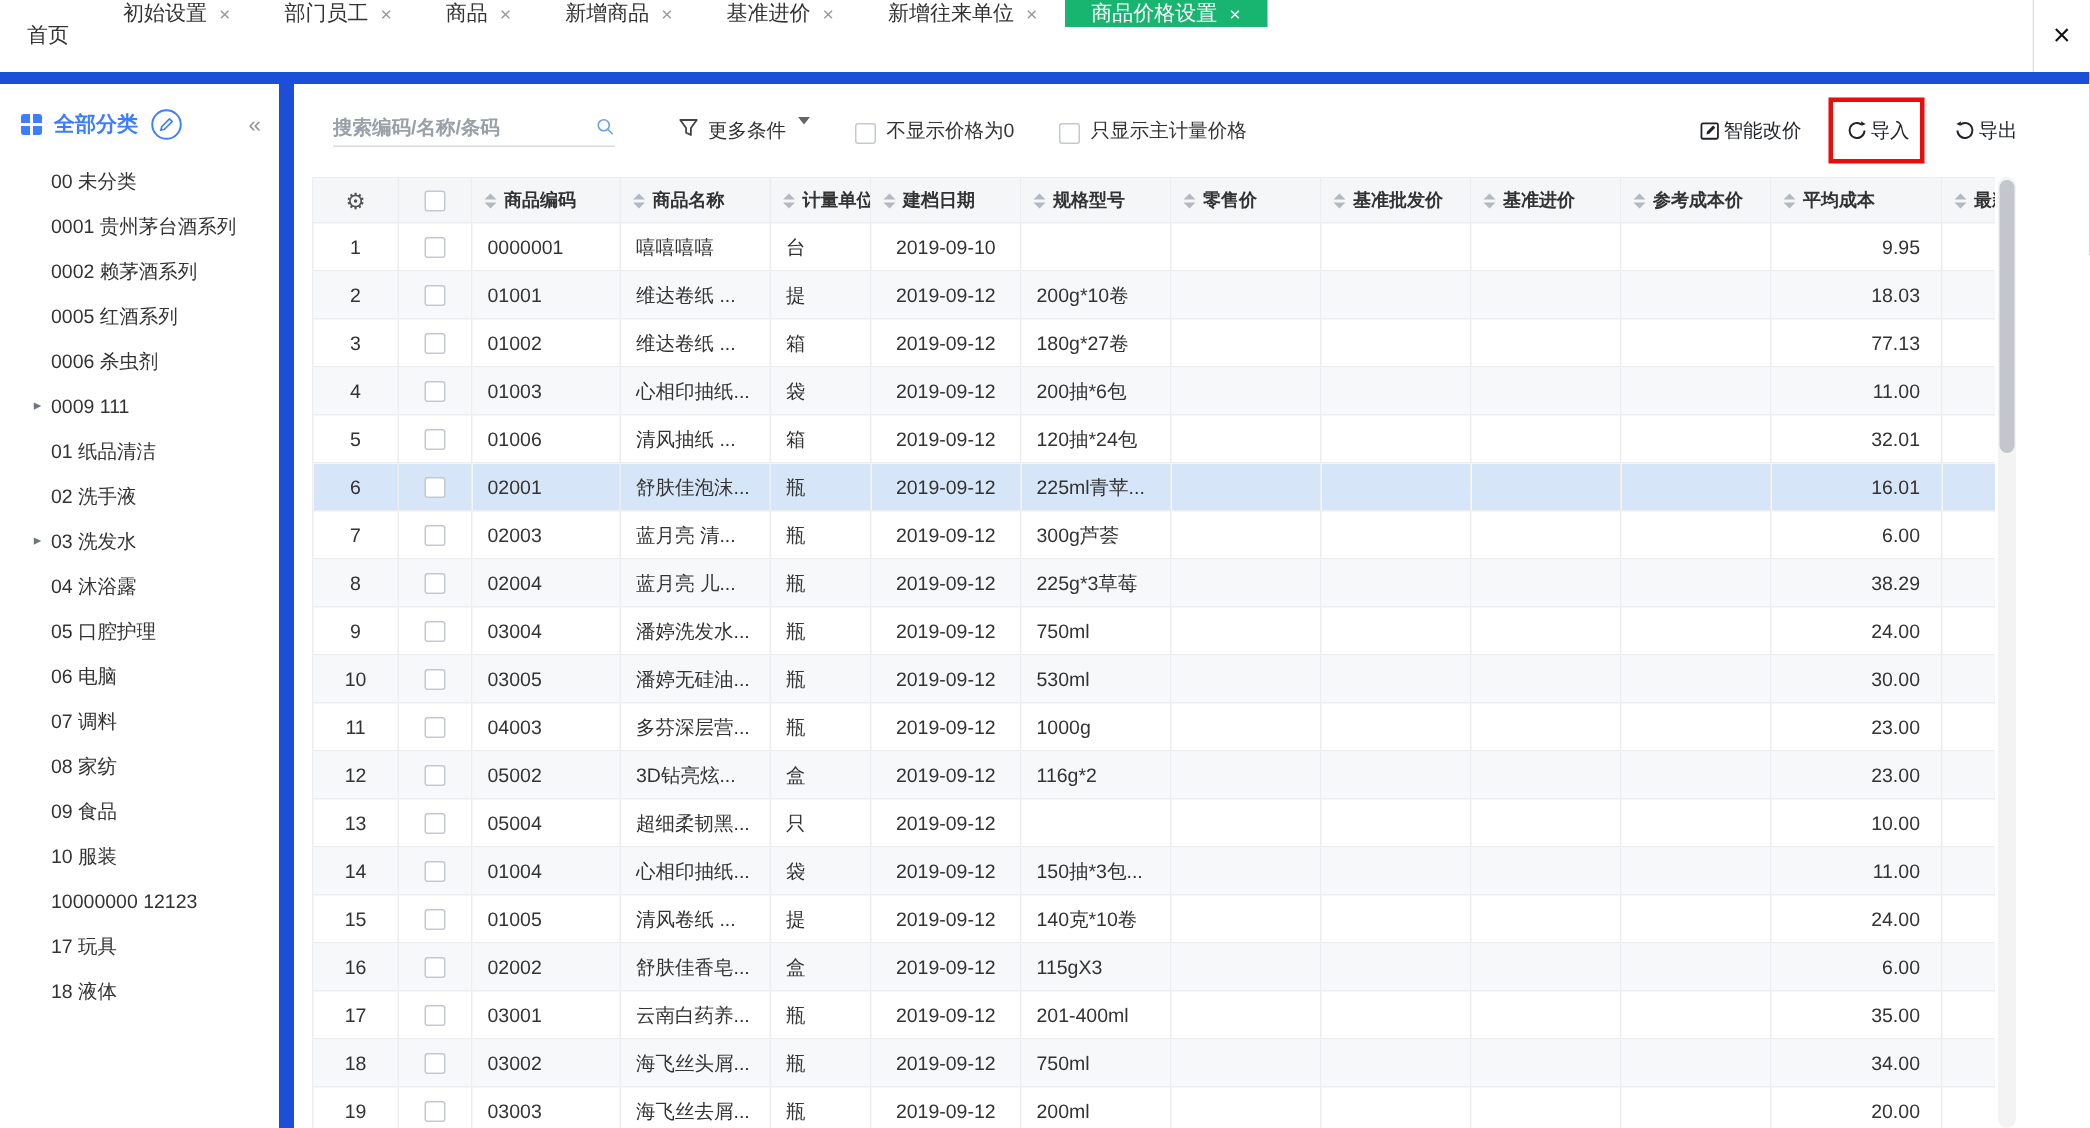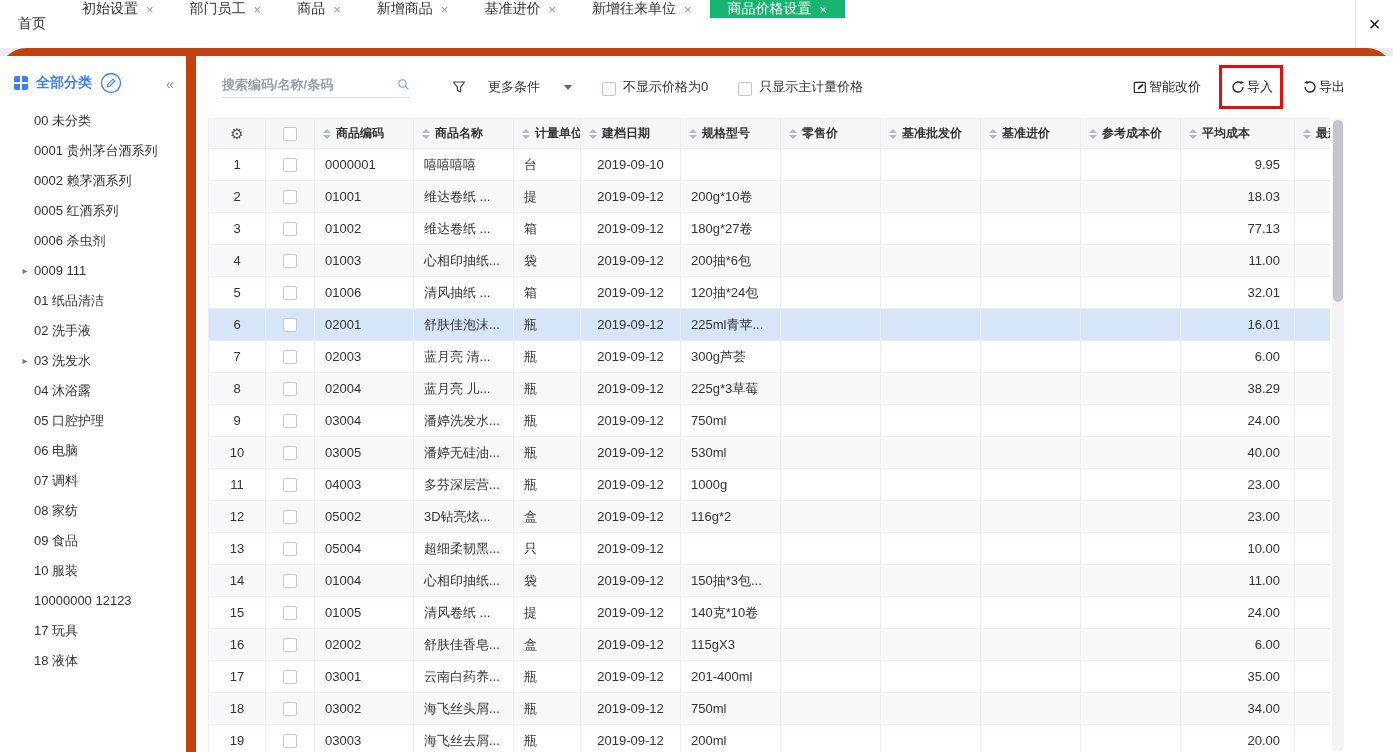--- a/index.html
+++ b/index.html
@@ -16,21 +16,21 @@
   
   .tabbar { position:absolute; top:0; left:0; right:0; height:48px; background:#fff; display:flex; align-items:stretch; z-index:5; }
   .tab { display:flex; align-items:center; gap:8px; padding:0 18px; font-size:14px; color:#333; cursor:pointer; white-space:nowrap; }
   .tab .tab-close { font-size:13px; color:#999; line-height:1; }
   .tab.active { background:var(--accent-green); color:#fff; }
   .tab.active .tab-close { color:#fff; }
   .tabbar-spacer { flex:1; }
   .window-close { width:38px; display:flex; align-items:center; justify-content:center; font-size:20px; color:#111; border-left:1px solid #e3e3e3; cursor:pointer; }
 
   
-  .content { position:absolute; top:48px; left:0; right:0; bottom:0; background:#c2410c;border-radius:26px; }
+  .content { position:absolute; top:48px; left:0; right:0; bottom:0; background:#1d4ed8; }
 
   
   .sidebar { position:absolute; top:8px; left:0; bottom:0; width:186px; background:#fff; overflow:hidden; }
   .sidebar-header { display:flex; align-items:center; padding:16px 6px 10px 14px; }
   .grid-icon { width:14px; height:14px; border-radius:2px; flex:0 0 auto;
     background:
       linear-gradient(#fff,#fff) center/2px 100% no-repeat,
       linear-gradient(#fff,#fff) center/100% 2px no-repeat,
       var(--accent-blue); }
   .sidebar-title { color:var(--accent-blue); font-size:14px; font-weight:600; margin:0 8px; }
@@ -41,21 +41,21 @@
   .cat-item .arrow { width:14px; margin-left:-16px; margin-right:2px; font-size:10px; color:#6f7680; text-align:center; }
 
   
   .main { position:absolute; top:8px; left:196px; right:0; bottom:0; background:#fff; }
 
   
   .toolbar { height:62px; display:flex; align-items:center; padding:0 48px 0 26px; }
   .search-box { width:188px; display:flex; align-items:center; border-bottom:1px solid #d8dbe0; padding-bottom:4px; }
   .search-box input { border:none; outline:none; flex:1; font-size:13px; font-family:inherit; color:#333; background:transparent;font-weight:bold; }
   .search-box input::placeholder { color:#9aa0a8; }
-  .filter-btn { display:flex; align-items:center; gap:22px; margin-left:42px; cursor:pointer; color:#333; }
+  .filter-btn { display:flex; align-items:flex-start; gap:6px; margin-left:42px; cursor:pointer; color:#333; }
   .caret-down { width:0; height:0; border-left:4px solid transparent; border-right:4px solid transparent; border-top:5px solid #666; margin-left:2px; }
   .chk-group { display:flex; align-items:flex-end; gap:7px; margin-left:30px; cursor:pointer; }
   .checkbox { width:14px; height:14px; border:1px solid #c4c9d1; border-radius:2px; background:#fff; flex:0 0 auto; }
   .toolbar-right { margin-left:auto; display:flex; align-items:center; gap:30px; }
   .tool-btn { display:flex; align-items:center; gap:2px; cursor:pointer; color:#1f2329; position:relative; white-space:nowrap; }
   .annotation-box { position:absolute; left:-12px; right:-10px; top:-13px; bottom:-13px; border:3px solid var(--highlight-red); pointer-events:none; }
 
   
   .table-wrap { position:absolute; top:62px; left:12px; width:1122px; bottom:0; overflow:hidden; }
   table { border-collapse:collapse; table-layout:fixed; width:1166px; }
@@ -521,21 +521,21 @@
               <td class="c-chk"><span class="checkbox"></span></td>
               <td class="c-left">03005</td>
               <td class="c-left">潘婷无硅油...</td>
               <td class="c-left">瓶</td>
               <td class="c-center">2019-09-12</td>
               <td class="c-left">530ml</td>
               <td class="c-num"></td>
               <td class="c-num"></td>
               <td class="c-num"></td>
               <td class="c-num"></td>
-              <td class="c-num">40.00</td>
+              <td class="c-num">30.00</td>
               <td class="c-num"></td>
             </tr>
             <tr>
               <td class="c-idx">11</td>
               <td class="c-chk"><span class="checkbox"></span></td>
               <td class="c-left">04003</td>
               <td class="c-left">多芬深层营...</td>
               <td class="c-left">瓶</td>
               <td class="c-center">2019-09-12</td>
               <td class="c-left">1000g</td>

